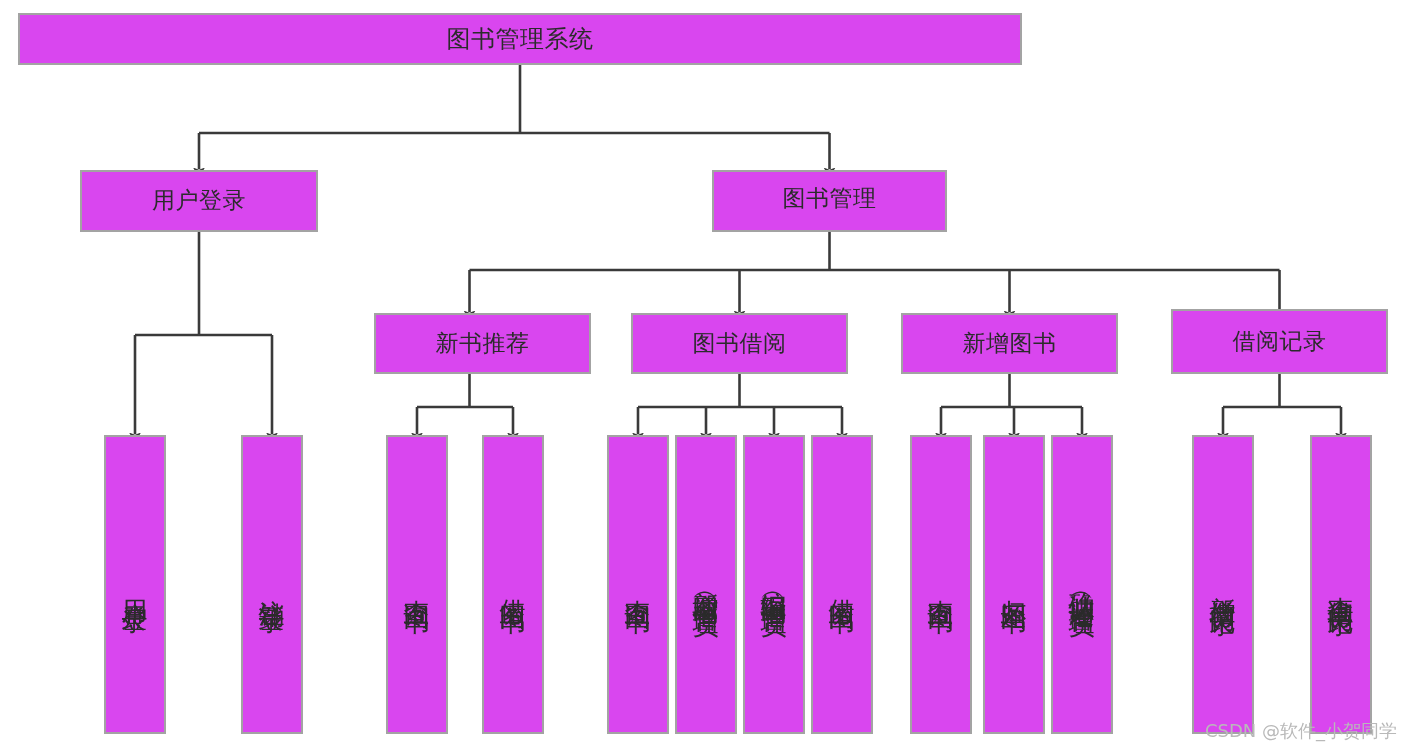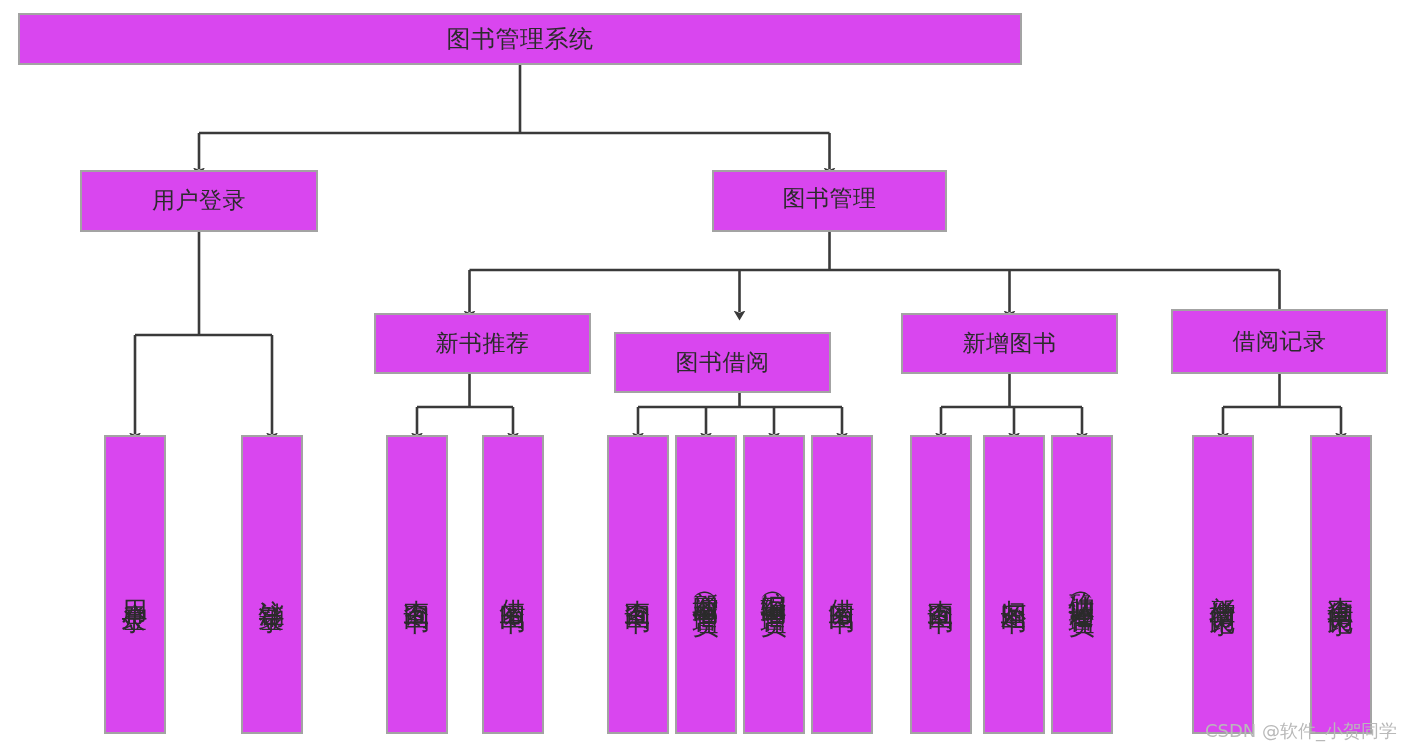--- a/index.html
+++ b/index.html
@@ -114,21 +114,21 @@
       </div>
       <div class="node h-node" style="left: 80px; top: 170px; width: 238px; height: 62px;">
         <span class="lbl">用户登录</span>
       </div>
       <div class="node h-node" style="left: 712px; top: 170px; width: 235px; height: 62px; font-family: Liberation Mono, monospace;">
         <span class="lbl">图书管理</span>
       </div>
       <div class="node h-node" style="left: 361px; top: 313px; width: 217px; height: 61px; margin-left: 13px;">
         <span class="lbl">新书推荐</span>
       </div>
-      <div class="node h-node" style="left: 614px; top: 313px; width: 217px; height: 61px; margin-top: 19px;">
+      <div class="node h-node" style="left: 631px; top: 313px; width: 217px; height: 61px;">
         <span class="lbl">图书借阅</span>
       </div>
       <div class="node h-node" style="left: 901px; top: 313px; width: 217px; height: 61px;">
         <span class="lbl">新增图书</span>
       </div>
       <div class="node h-node" style="left: 1171px; top: 309px; width: 217px; height: 65px;">
         <span class="lbl">借阅记录</span>
       </div>
       <div class="node v-node" style="left: 104px; top: 435px; width: 62px; height: 299px;">
         <span class="lbl">用户登录</span>

